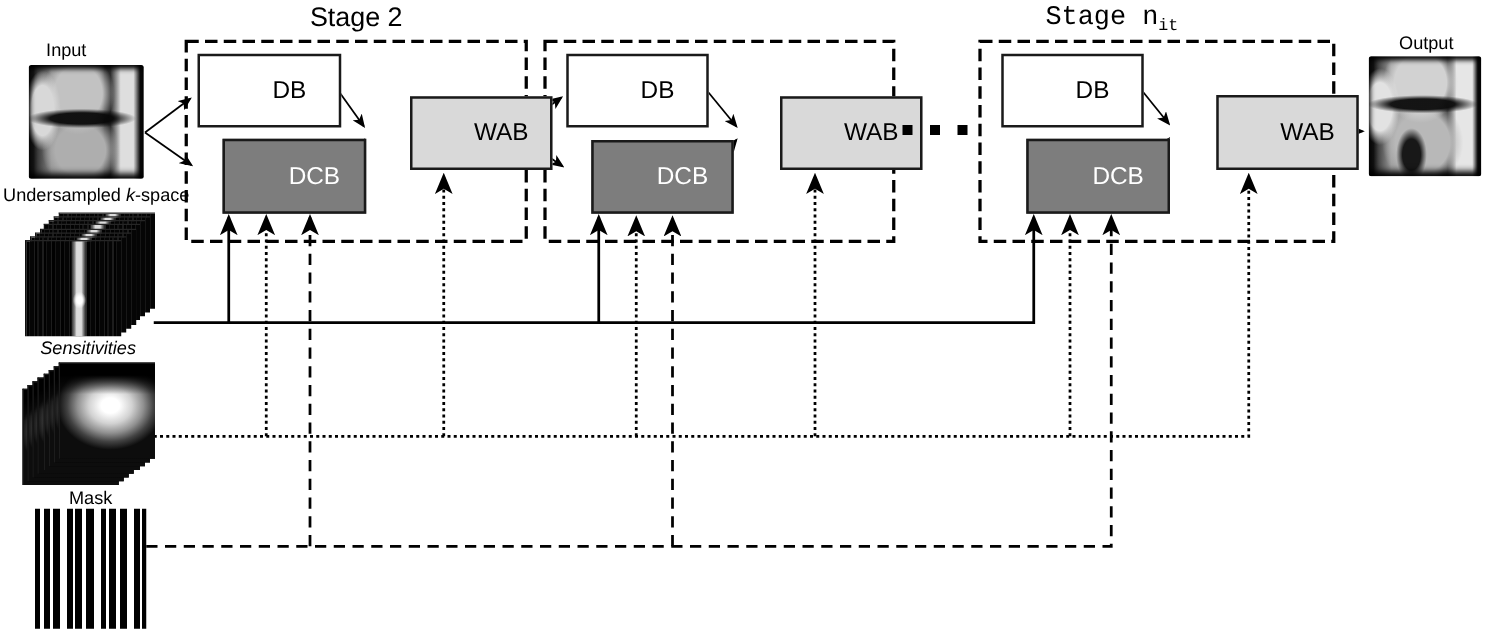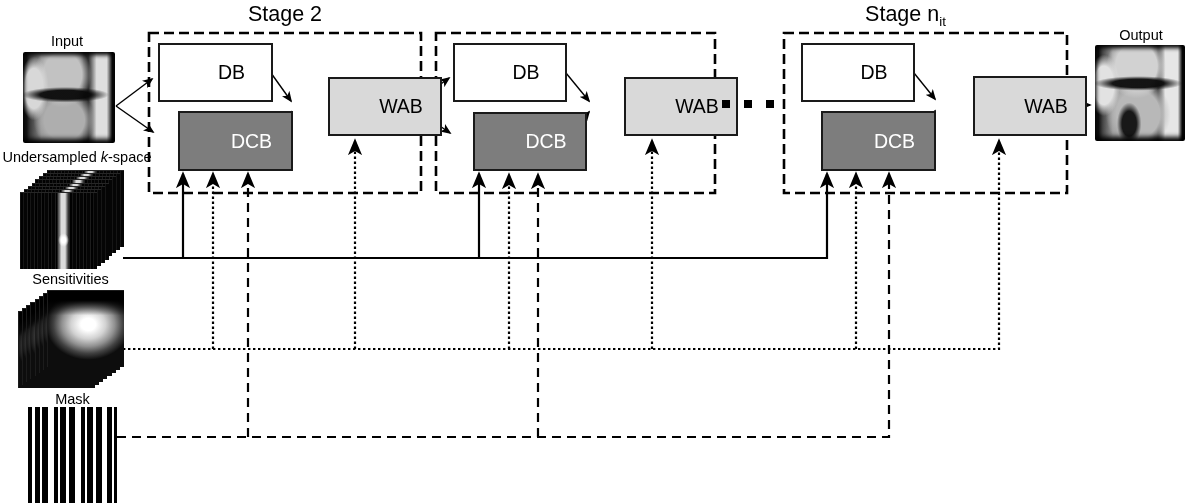--- a/index.html
+++ b/index.html
@@ -122,21 +122,21 @@
       <path d="M411,106 L450,133" marker-end="url(#ahs)"></path>
       <path d="M566,73 L589,101" marker-end="url(#ahs)"></path>
       <path d="M566,141 L589,112" marker-end="url(#ahs)"></path>
       <path d="M914,73 L935,99" marker-end="url(#ahs)"></path>
       <path d="M915,139 L935,111" marker-end="url(#ahs)"></path>
       <path d="M1056,105 L1090,105" marker-end="url(#ahs)"></path>
     </g>
   </svg>
 
   <div class="stage-title" style="left:149px;width:272px;"><span>Stage 2</span><sub></sub></div>
-  <div class="stage-title" style="left:764px;width:283px;"><span>Stage n</span><sub>it</sub></div>
+  <div class="stage-title" style="left:748px;width:283px;font-family:Liberation Mono, monospace;"><span>Stage n</span><sub>it</sub></div>
 
   <div class="block db" style="left:158px;top:43px;width:115px;height:59px;">
       <span>DB</span>
     </div>
   <div class="block dcb" style="left:158px;top:111px;width:115px;height:60px;">
       <span>DCB</span>
     </div>
   <div class="block wab" style="left:296px;top:77px;width:114px;height:59px;">
       <span>WAB</span>
     </div>
@@ -160,36 +160,36 @@
   <div class="block wab" style="left:941px;top:76px;width:114px;height:60px;">
       <span>WAB</span>
     </div>
 
   <div>
     <div class="dot" style="left:722px;top:100px;"></div>
     <div class="dot" style="left:744px;top:100px;"></div>
     <div class="dot" style="left:766px;top:100px;"></div>
   </div>
 
-  <div class="lbl" style="left:21px;top:33px;width:92px;text-align:center;">Input</div>
+  <div class="lbl" style="left:7px;top:33px;width:92px;text-align:center;">Input</div>
   <div class="mri mri-knee" style="left:23px;top:52px;width:92px;height:91px;"></div>
 
   <div class="lbl" style="left:0px;top:149px;width:154px;"><span>Undersampled </span><i>k</i><span>-space</span></div>
   <div class="stack" style="left:20px;top:170px;width:103px;height:98px;">
     <div class="layer kspace-face" style="left:27px;top:0px;"></div>
     <div class="layer kspace-face" style="left:23px;top:3px;"></div>
     <div class="layer kspace-face" style="left:19px;top:6px;"></div>
     <div class="layer kspace-face" style="left:15px;top:9px;"></div>
     <div class="layer kspace-face" style="left:12px;top:13px;"></div>
     <div class="layer kspace-face" style="left:8px;top:16px;"></div>
     <div class="layer kspace-face" style="left:4px;top:19px;"></div>
     <div class="layer kspace-face" style="left:0px;top:22px;"></div>
   </div>
 
-  <div class="lbl" style="left:18px;top:271px;width:105px;">Sensitivities</div>
+  <div class="lbl" style="left:18px;top:271px;width:105px;font-style:italic;">Sensitivities</div>
   <div class="stack" style="left:18px;top:290px;width:105px;height:97px;">
     <div class="layer sens-face" style="left:0px;top:21px;"></div>
     <div class="layer sens-face" style="left:4px;top:18px;"></div>
     <div class="layer sens-face" style="left:8px;top:15px;"></div>
     <div class="layer sens-face" style="left:12px;top:12px;"></div>
     <div class="layer sens-face" style="left:17px;top:9px;"></div>
     <div class="layer sens-face" style="left:21px;top:6px;"></div>
     <div class="layer sens-face" style="left:25px;top:3px;"></div>
     <div class="layer sens-face" style="left:29px;top:0px;"></div>
   </div>

